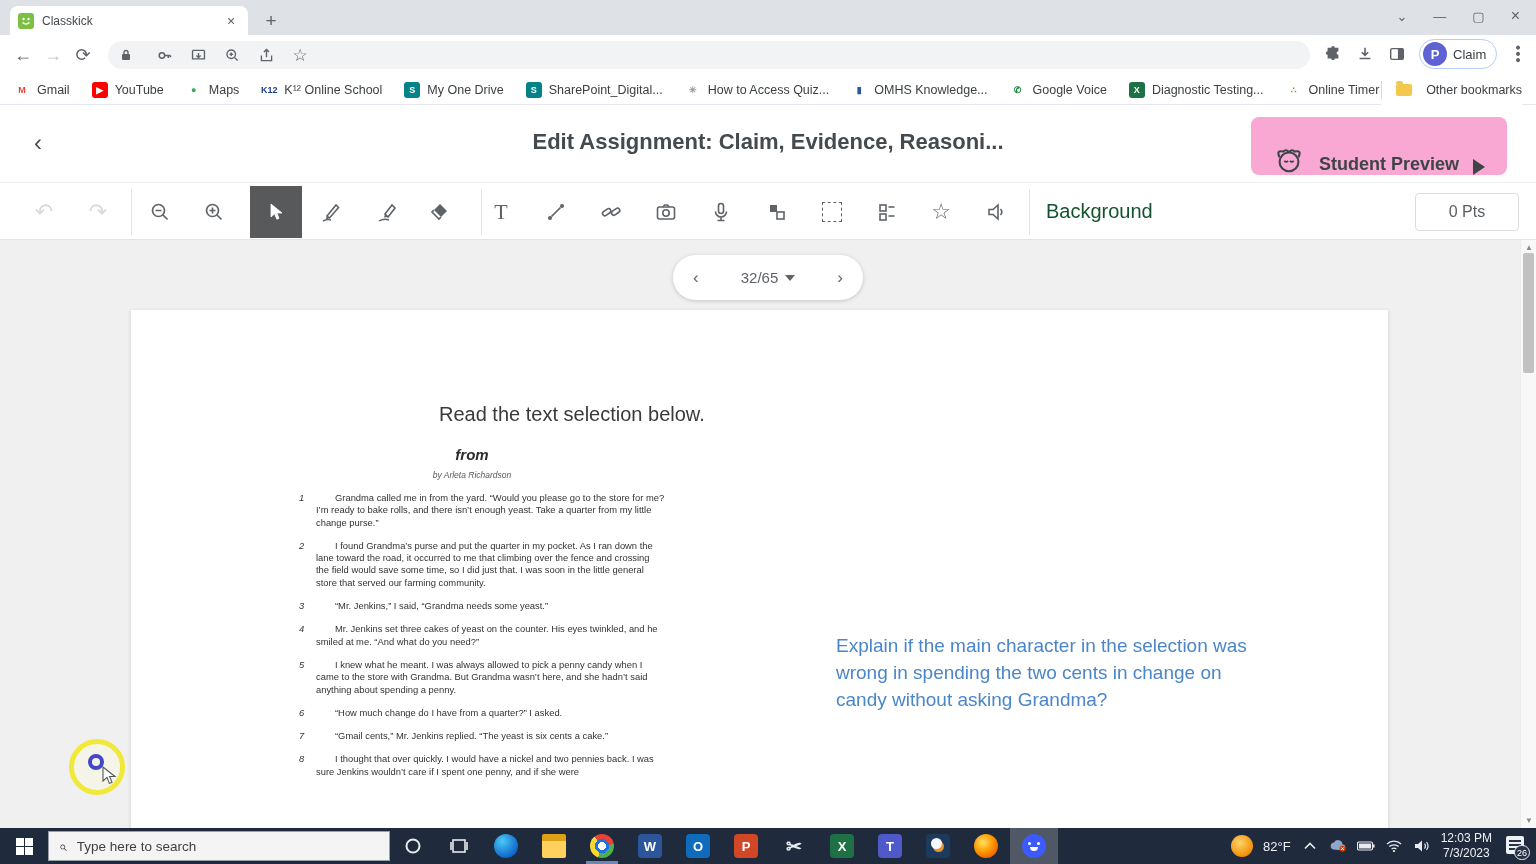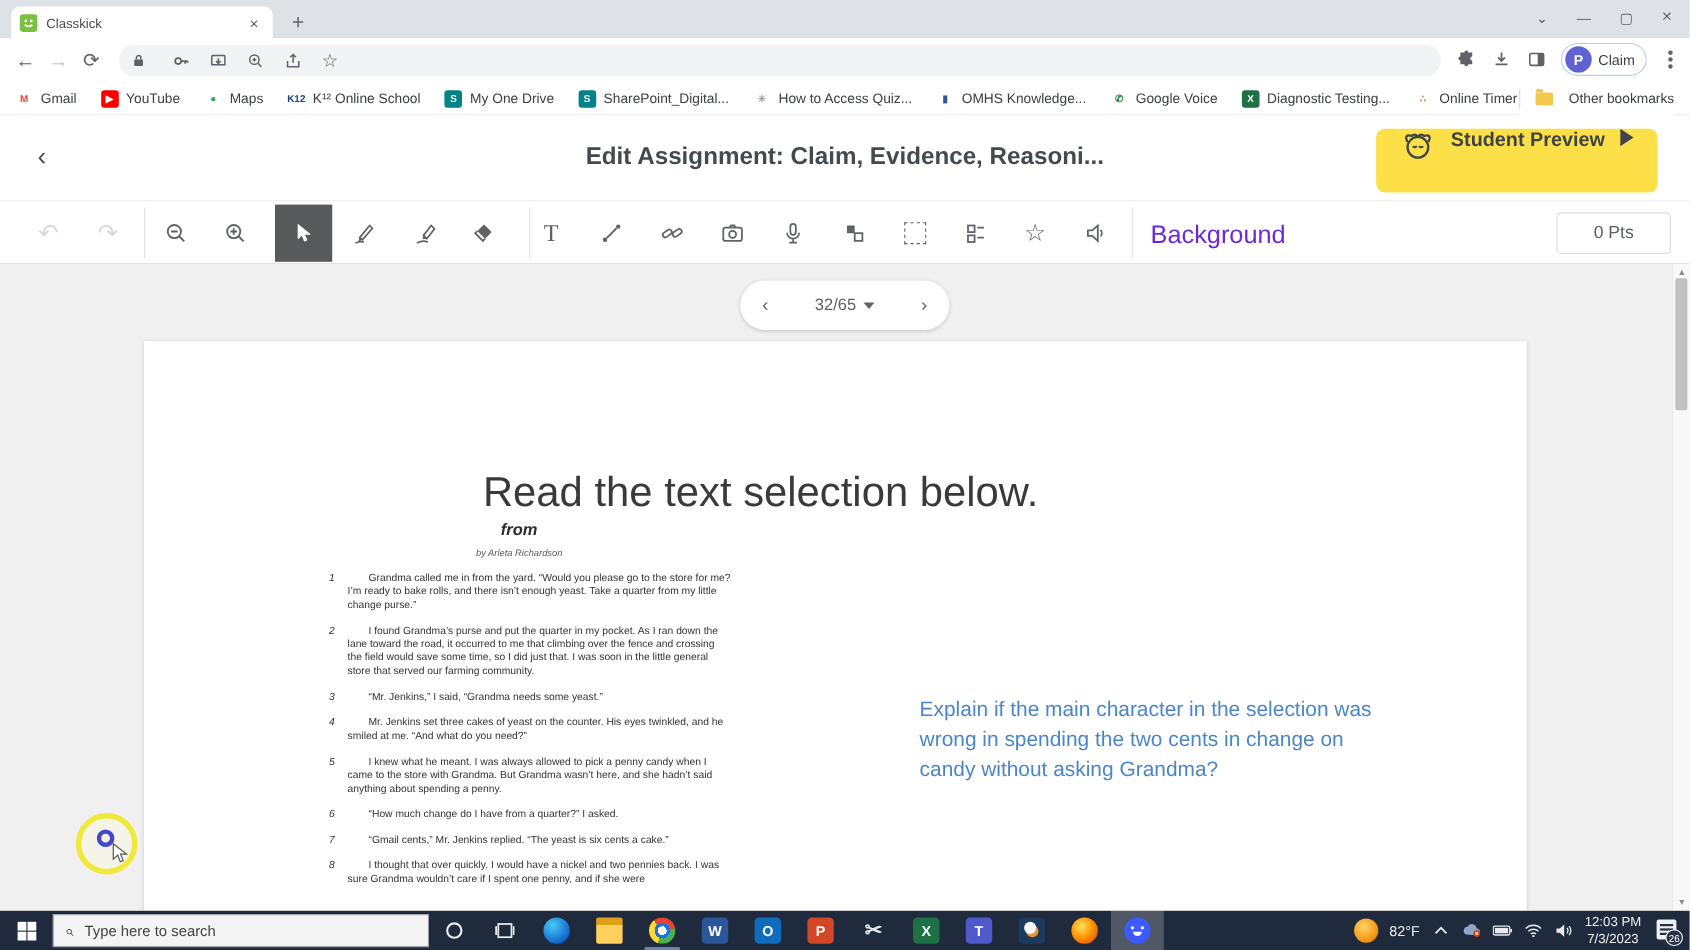--- a/index.html
+++ b/index.html
@@ -35,44 +35,44 @@
   .bm-icon { width:16px; height:16px; border-radius:3px; color:#fff; font-size:9px; font-weight:bold; display:flex; align-items:center; justify-content:center; flex:0 0 16px; }
   .bm-label { font-size:12.5px; color:#3c4043; white-space:nowrap; }
   .bm-sep { width:1px; height:18px; background:#d8dadf; margin-right:14px; }
   .folder { width:16px; height:12px; background:#f2c94c; border-radius:2px; position:relative; }
   .folder:before { content:""; position:absolute; left:0; top:-3px; width:7px; height:3px; background:#f2c94c; border-radius:2px 2px 0 0; }
 
   
   #appheader { position:absolute; left:0; top:105px; width:1536px; height:77px; background:#fff; }
   .backchev { position:absolute; left:34px; top:24px; font-size:24px; color:#4a4f53; }
   .apptitle { position:absolute; left:0; top:24px; width:100%; text-align:center; font-size:22px; font-weight:700; color:#454a4e; }
-  .preview-btn { position:absolute; right:29px; top:12px; width:256px; height:58px; background:#fde047; border-radius:8px; display:flex; align-items:flex-start; justify-content:center; gap:14px; }
+  .preview-btn { position:absolute; right:29px; top:12px; width:256px; height:58px; background:#f9a8d4; border-radius:8px; display:flex; align-items:flex-end; justify-content:center; gap:14px; }
   .preview-label { font-size:18px; font-weight:600; color:#3f4448; }
   .play-tri { width:0; height:0; border-left:12px solid #3f4448; border-top:8px solid transparent; border-bottom:8px solid transparent; }
 
   #toolbar { position:absolute; left:0; top:182px; width:1536px; height:58px; background:#fff; border-top:1px solid #ededed; border-bottom:1px solid #e4e4e4; }
   .tool { position:absolute; top:3px; width:52px; height:52px; display:flex; align-items:center; justify-content:center; color:#5f6368; }
   .tool.selected { background:var(--selected-tool-bg); color:#fff; }
   .tool svg { display:block; }
   .tsep { position:absolute; top:6px; width:1px; height:46px; background:#e4e4e4; }
-  .bg-label { position:absolute; left:1046px; top:17px; font-size:23px; color:#6d28d9; }
+  .bg-label { position:absolute; left:1046px; top:17px; font-size:20px; color:#14532d; }
   .pts-btn { position:absolute; right:17px; top:10px; width:104px; height:38px; border:1px solid #dcdcdc; border-radius:4px; display:flex; align-items:center; justify-content:center; font-size:16px; color:#5b5f62; background:#fff; }
   .tool-glyph { font-size:22px; }
   .dashedbox { width:20px; height:20px; border:1.6px dashed #5f6368; }
 
   
   #canvas { position:absolute; left:0; top:240px; width:1536px; height:588px; background:#f0f0f0; }
   #sheet { position:absolute; left:131px; top:70px; width:1257px; height:518px; background:#fff; box-shadow:0 1px 4px rgba(0,0,0,.14); overflow:hidden; }
   .pagenav { position:absolute; left:673px; top:15px; width:190px; height:45px; background:#fff; border-radius:23px; box-shadow:0 1px 4px rgba(0,0,0,.18); display:flex; align-items:center; justify-content:space-between; padding:0 20px; }
   .pagenav .chev { font-size:17px; color:#5f6368; }
   .pagenum { font-size:15px; color:#5f6368; display:flex; align-items:center; gap:7px; }
   .caret-down { width:0; height:0; border-top:6px solid #5f6368; border-left:5px solid transparent; border-right:5px solid transparent; }
 
-  .sheet-heading { position:absolute; left:308px; top:93px; font-size:38px; color:#3a3a3a; white-space:nowrap;margin-top:24px; }
-  .story { position:absolute; left:168px; top:163px; width:366px; }
+  .sheet-heading { position:absolute; left:308px; top:93px; font-size:20px; color:#3a3a3a; white-space:nowrap; }
+  .story { position:absolute; left:168px; top:136px; width:366px; }
   .story-from { text-align:center; font-size:15px; font-weight:bold; font-style:italic; color:#2c2c2c; margin-left:-20px; }
   .story-title { text-align:center; font-size:17px; font-weight:bold; color:#1f1f1f; margin-top:1px; margin-left:-20px; }
   .story-byline { text-align:center; font-size:8.5px; font-style:italic; color:#5a5a5a; margin:7px 0 12px -20px; }
   .para { position:relative; padding-left:17px; margin-bottom:11px; font-size:9.4px; line-height:12.3px; color:#333; }
   .para .num { position:absolute; left:0; top:0; font-style:italic; font-size:9.4px; color:#333; }
   .para .txt { display:block; text-indent:19px; }
 
   .prompt1 { position:absolute; left:705px; top:190px; width:440px; font-size:18px; line-height:27px; color:#3c3c3c; }
   .prompt2 { position:absolute; left:705px; top:322px; width:440px; font-size:19px; line-height:27px; color:var(--accent-blue); }
 
@@ -434,21 +434,21 @@
             <span class="txt">“How much change do I have from a quarter?” I asked.</span>
           </div>
 
           <div class="para">
             <span class="num">7</span>
             <span class="txt">“Gmail cents,” Mr. Jenkins replied. “The yeast is six cents a cake.”</span>
           </div>
 
           <div class="para">
             <span class="num">8</span>
-            <span class="txt">I thought that over quickly. I would have a nickel and two pennies back. I was sure Grandma wouldn’t care if I spent one penny, and if she were</span>
+            <span class="txt">I thought that over quickly. I would have a nickel and two pennies back. I was sure Jenkins wouldn’t care if I spent one penny, and if she were</span>
           </div>
         </div>
     </div>
     <div class="prompt2">Explain if the main character in the selection was wrong in spending the two cents in change on candy without asking Grandma?</div>
   </div>
 
   <div class="pagenav">
     <span class="chev">‹</span>
     <span class="pagenum">
       <span>32/65</span>

